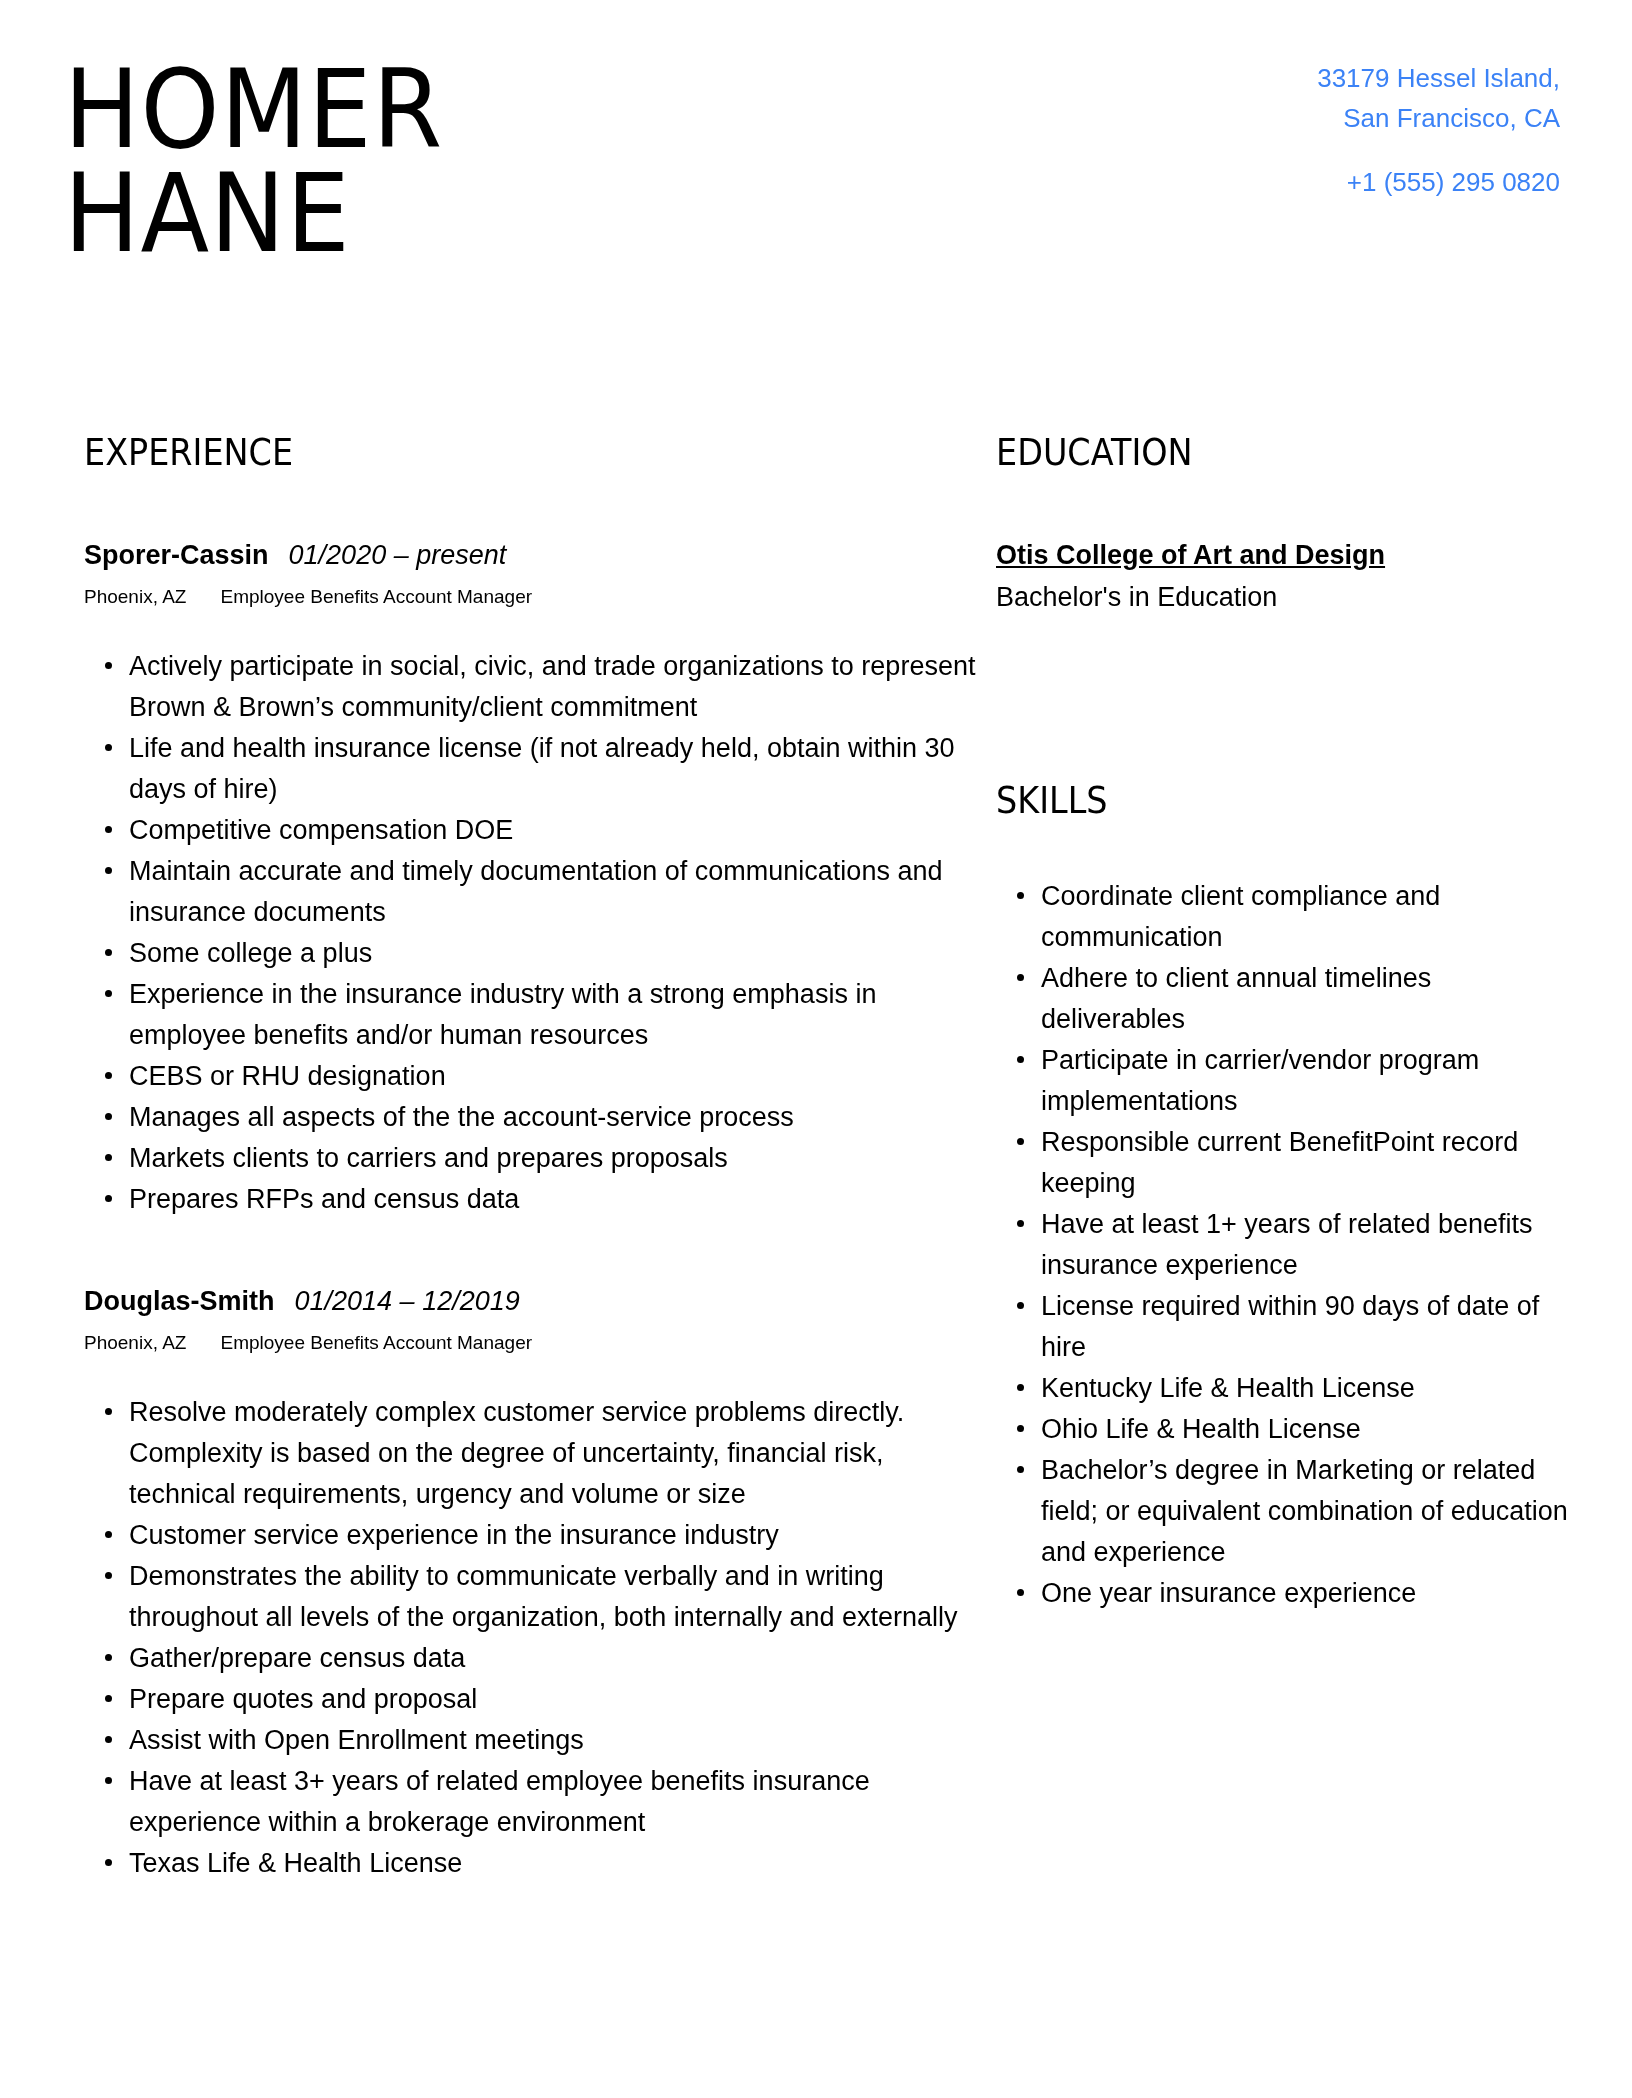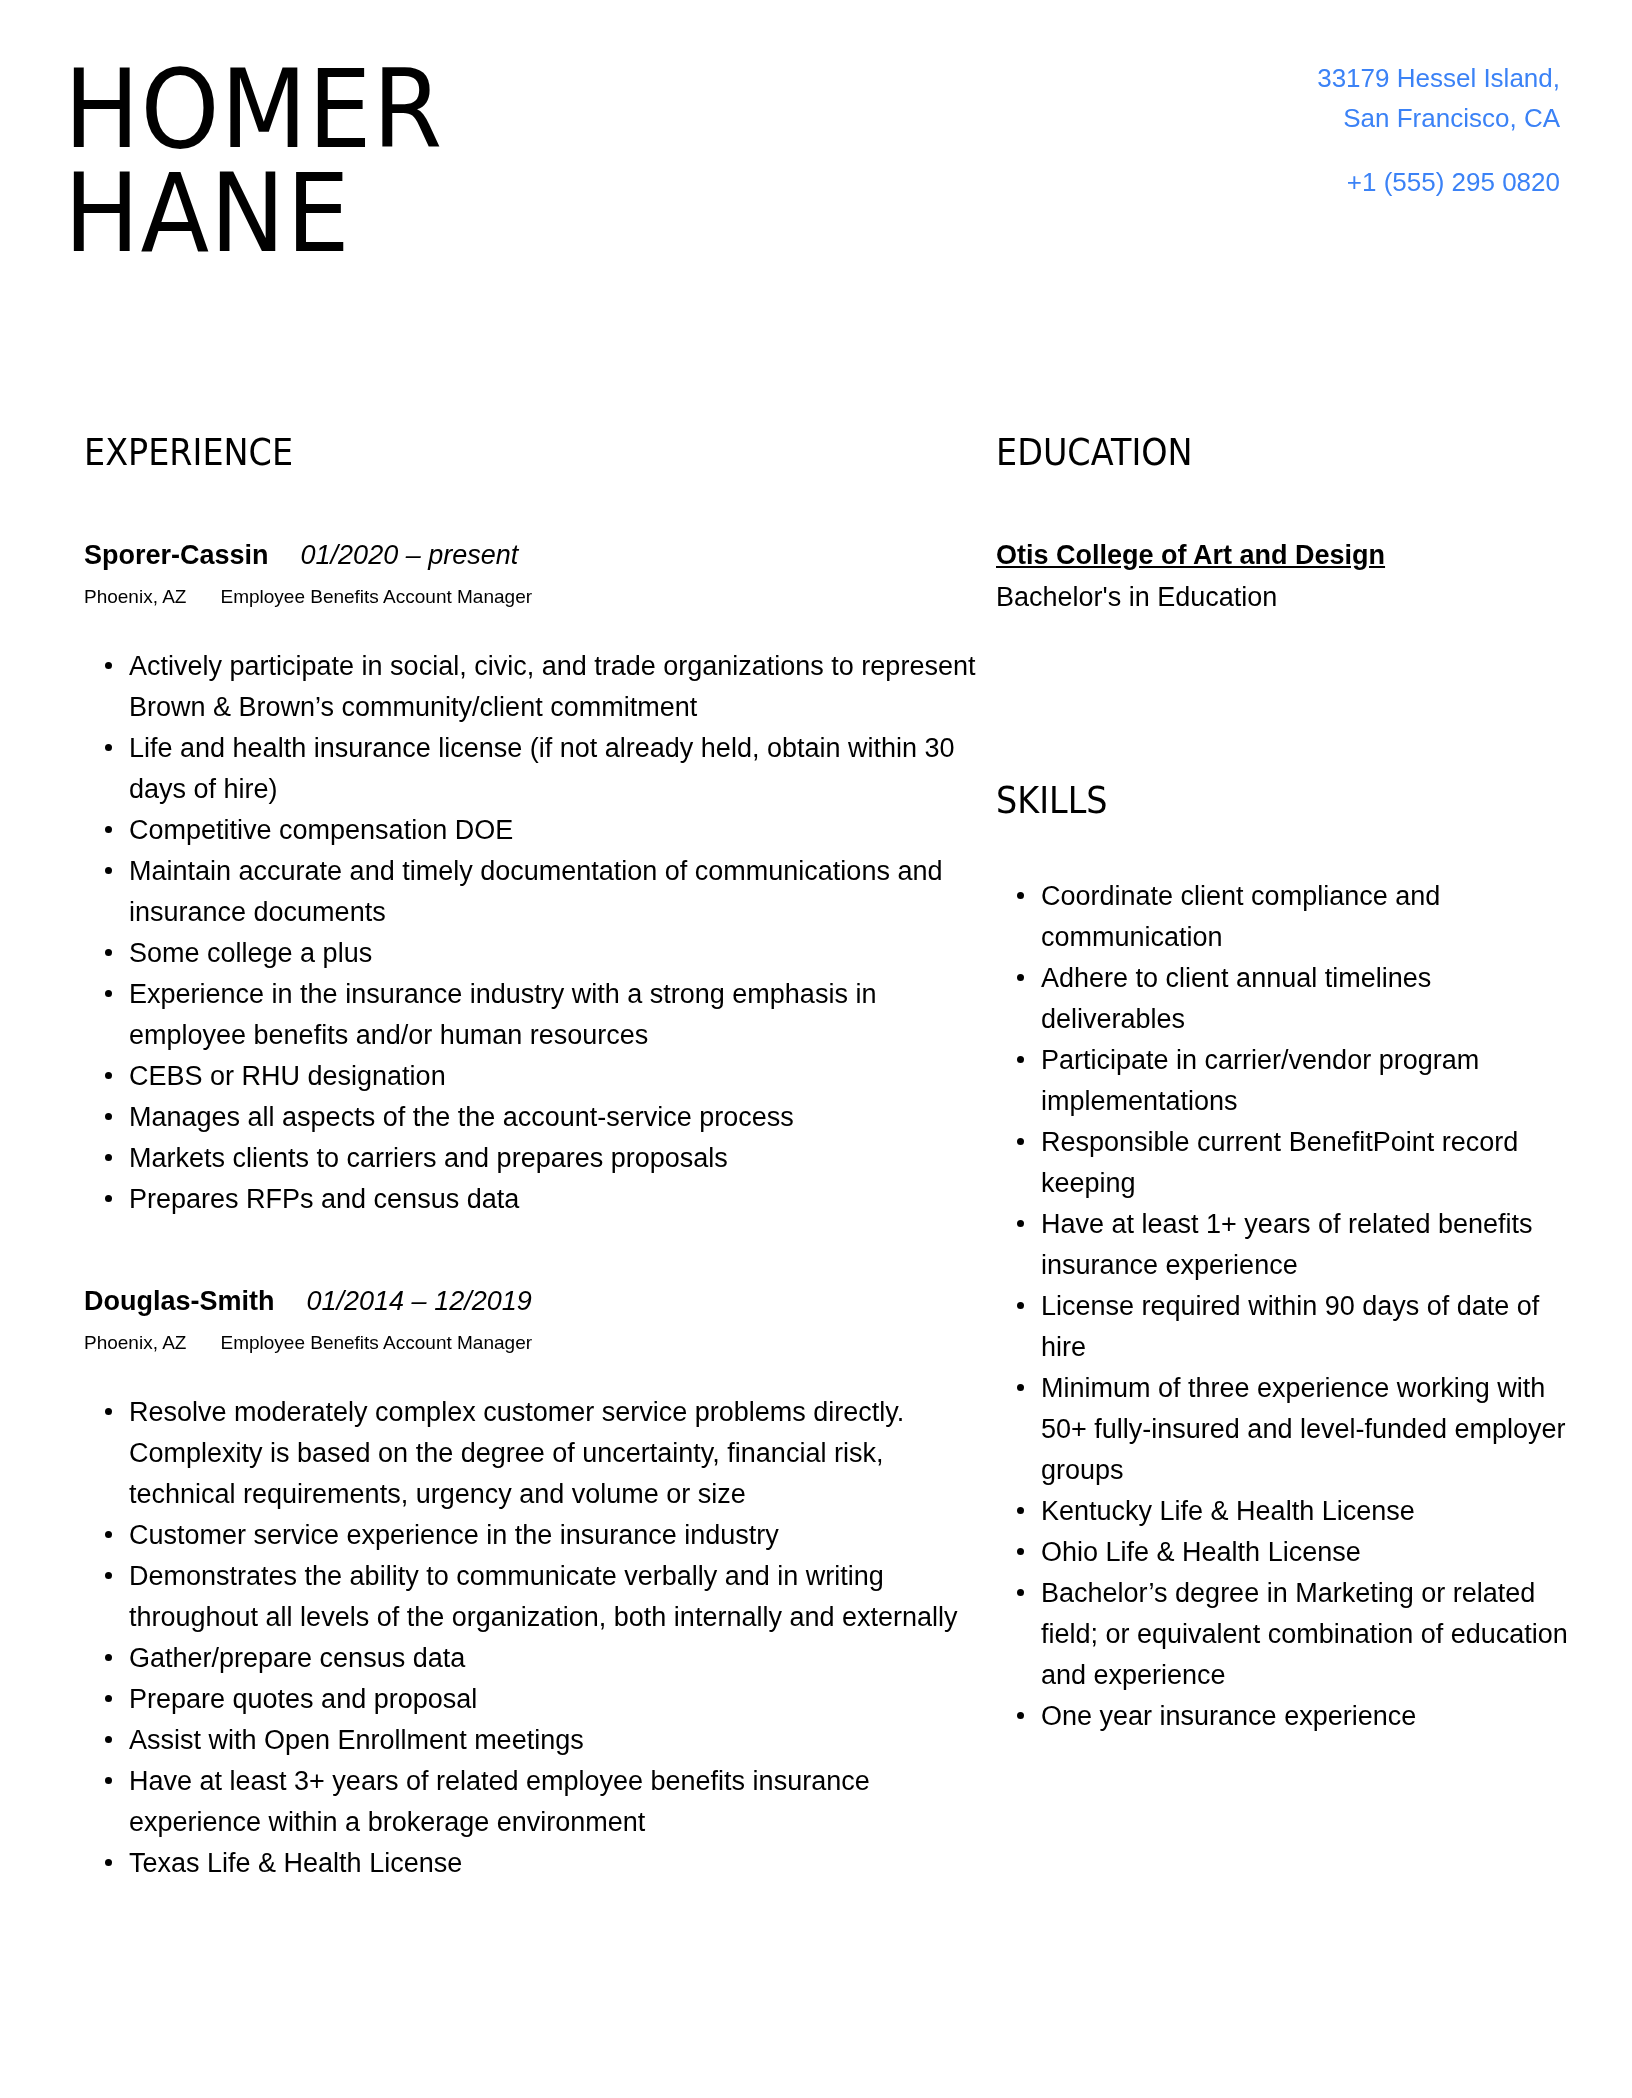--- a/index.html
+++ b/index.html
@@ -7,21 +7,21 @@
   .name { position:absolute; left:64px; top:58px; font-size:108px; line-height:104px; font-weight:400; letter-spacing:1px; font-family:"DejaVu Sans", sans-serif; transform:scaleX(0.93); transform-origin:left top; }
   .contact { position:absolute; right:72px; top:58px; text-align:right; font-size:26px; line-height:40px; color:#3b82f6; }
   .contact .phone { margin-top:24px; }
   .col-left { position:absolute; left:84px; top:428px; width:900px; }
   .col-right { position:absolute; left:996px; top:428px; width:580px; }
   .section-title { font-size:38px; line-height:48px; font-weight:400; margin:0; font-family:"DejaVu Sans", sans-serif; transform:scaleX(0.88); transform-origin:left top; }
   .job { margin-top:58px; }
   .job + .job { margin-top:60px; }
   .job-head { font-size:27px; line-height:42px; }
   .company { font-weight:700; }
-  .dates { font-style:italic; margin-left:32px; }
+  .dates { font-style:italic; margin-left:20px; }
   .job-meta { font-size:19px; line-height:42px; }
   .job-meta .role { margin-left:34px; }
   ul.bullets { list-style:none; margin:28px 0 0 0; padding:0 0 0 45px; font-size:27px; line-height:41px; }
   ul.bullets li { position:relative; }
   ul.bullets li::before { content:""; position:absolute; left:-24px; top:16px; width:7px; height:7px; border-radius:50%; background:#000; }
   .edu { margin-top:58px; }
   .edu-school { font-size:27px; line-height:42px; font-weight:700;text-decoration:underline; }
   .edu-degree { font-size:27px; line-height:42px; }
   .skills { margin-top:158px; }
   .skills ul.bullets { margin-top:52px; }
@@ -96,20 +96,19 @@
 
   <div class="skills">
     <h2 class="section-title">SKILLS</h2>
     <ul class="bullets">
       <li>Coordinate client compliance and communication</li>
       <li>Adhere to client annual timelines deliverables</li>
       <li>Participate in carrier/vendor program implementations</li>
       <li>Responsible current BenefitPoint record keeping</li>
       <li>Have at least 1+ years of related benefits insurance experience</li>
       <li>License required within 90 days of date of hire</li>
-      <li>Minimum of three experience working with 50+ fully-insured and level-funded employer groups</li>
       <li>Kentucky Life &amp; Health License</li>
       <li>Ohio Life &amp; Health License</li>
       <li>Bachelor’s degree in Marketing or related field; or equivalent combination of education and experience</li>
       <li>One year insurance experience</li>
     </ul>
   </div>
 </div>
 
 </body></html>

